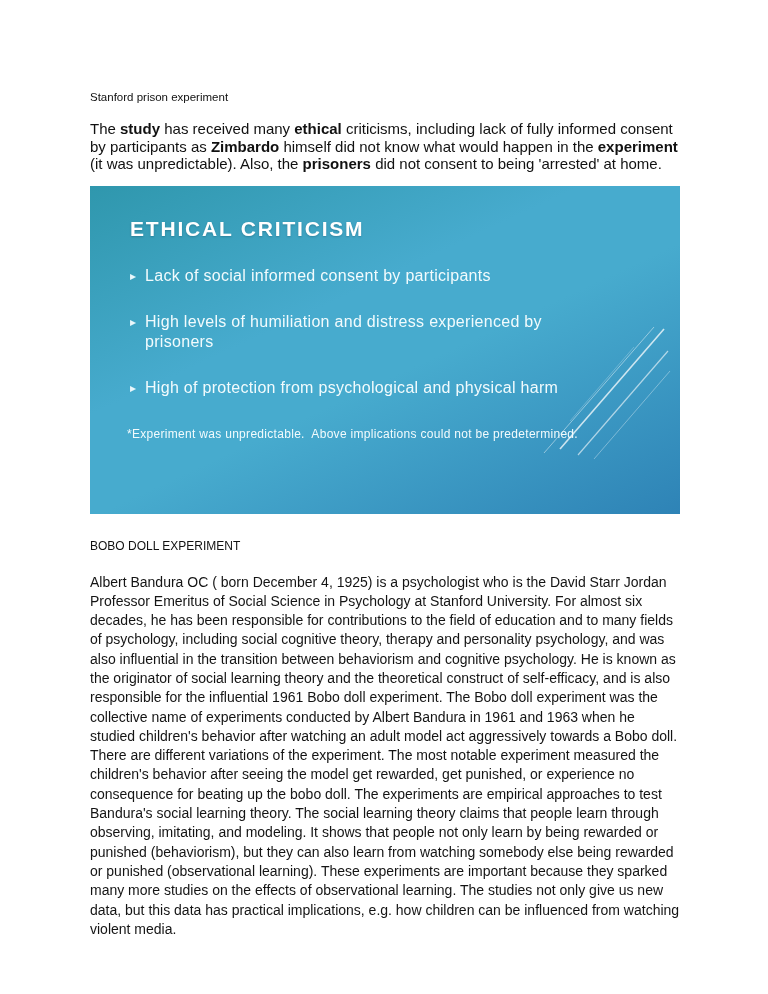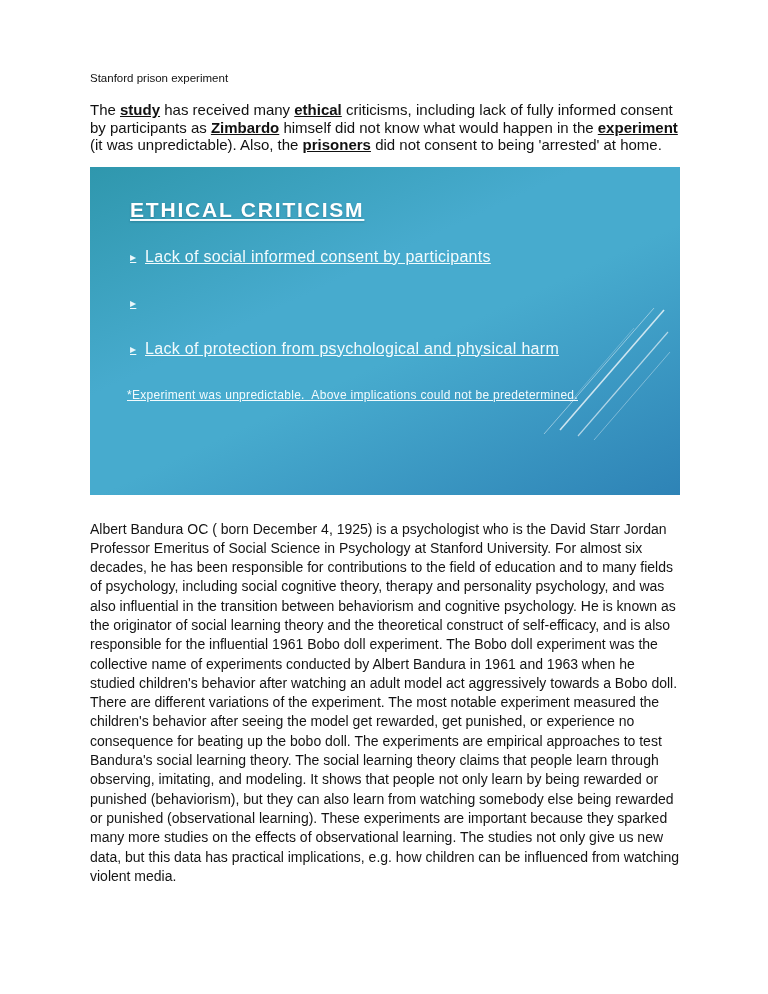--- a/index.html
+++ b/index.html
@@ -8,37 +8,37 @@
     width: 768px;
     height: 994px;
     font-family: "Liberation Sans", sans-serif;
     color: #1a1a1a;
     overflow: hidden;
   }
   .page {
     width: 768px;
     height: 994px;
     background: #ffffff;
-    padding: 72px 88px 0 90px;
+    padding: 91px 88px 0 90px;
   }
   .content { width: 590px; }
 
   .doc-header {
     font-size: 11.5px;
     color: #111111;
     margin-bottom: 17px;
   }
 
   .intro {
     font-size: 15px;
     line-height: 17.5px;
     color: #111111;
     margin-bottom: 13px;
   }
-  .intro strong { font-weight: 700; text-decoration: underline; }
+  .intro strong { font-weight: 700; }
 
   
   .slide {
     position: relative;
     width: 590px;
     height: 328px;
     overflow: hidden;
     color: #f2fbfd;
     margin-bottom: 25px;
   }
@@ -104,44 +104,46 @@
 </head>
 <body>
 
 <div class="page">
   <div class="content">
 
     <div class="doc-header">Stanford prison experiment</div>
 
     <p class="intro"><span>The </span><strong>study</strong><span> has received many </span><strong>ethical</strong><span> criticisms, including lack of fully informed consent by participants as </span><strong>Zimbardo</strong><span> himself did not know what would happen in the </span><strong>experiment</strong><span> (it was unpredictable). Also, the </span><strong>prisoners</strong><span> did not consent to being 'arrested' at home.</span></p>
 
-    <div class="slide" style="background: linear-gradient(155deg, rgb(47, 151, 173) 0%, rgb(71, 171, 206) 38%, rgb(71, 171, 206) 55%, rgb(46, 131, 182) 100%); color: rgb(242, 251, 253); text-decoration: underline;">
+    <div class="slide" style="background: linear-gradient(155deg, rgb(47, 151, 173) 0%, rgb(71, 171, 206) 38%, rgb(71, 171, 206) 55%, rgb(46, 131, 182) 100%); color: rgb(242, 251, 253);">
       <svg class="streaks" width="130" height="140" viewBox="0 0 130 140">
         <line x1="18" y1="128" x2="122" y2="8" stroke="#ffffff" stroke-opacity="0.75" stroke-width="1.6"></line>
         <line x1="2" y1="132" x2="112" y2="6" stroke="#ffffff" stroke-opacity="0.45" stroke-width="1"></line>
         <line x1="36" y1="134" x2="126" y2="30" stroke="#ffffff" stroke-opacity="0.6" stroke-width="1.2"></line>
         <line x1="52" y1="138" x2="128" y2="50" stroke="#ffffff" stroke-opacity="0.35" stroke-width="1"></line>
         <line x1="28" y1="100" x2="92" y2="26" stroke="#ffffff" stroke-opacity="0.3" stroke-width="0.8"></line>
       </svg>
       <div class="slide-inner">
         <div class="slide-title">ETHICAL CRITICISM</div>
         <ul class="slide-bullets">
           <li>
             <span class="bullet-arrow">▸</span>
             <span class="bullet-text">Lack of social informed consent by participants</span>
           </li>
           <li>
             <span class="bullet-arrow">▸</span>
+            <span class="bullet-text">High levels of humiliation and distress experienced by prisoners</span>
           </li>
           <li>
             <span class="bullet-arrow">▸</span>
-            <span class="bullet-text">Lack of protection from psychological and physical harm</span>
+            <span class="bullet-text">High of protection from psychological and physical harm</span>
           </li>
         </ul>
         <div class="slide-footnote">*Experiment was unpredictable.  Above implications could not be predetermined.</div>
       </div>
     </div>
 
+    <div class="section-heading">BOBO DOLL EXPERIMENT</div>
 
     <p class="body-paragraph">Albert Bandura OC ( born December 4, 1925) is a psychologist who is the David Starr Jordan Professor Emeritus of Social Science in Psychology at Stanford University. For almost six decades, he has been responsible for contributions to the field of education and to many fields of psychology, including social cognitive theory, therapy and personality psychology, and was also influential in the transition between behaviorism and cognitive psychology. He is known as the originator of social learning theory and the theoretical construct of self-efficacy, and is also responsible for the influential 1961 Bobo doll experiment. The Bobo doll experiment was the collective name of experiments conducted by Albert Bandura in 1961 and 1963 when he studied children's behavior after watching an adult model act aggressively towards a Bobo doll. There are different variations of the experiment. The most notable experiment measured the children's behavior after seeing the model get rewarded, get punished, or experience no consequence for beating up the bobo doll. The experiments are empirical approaches to test Bandura's social learning theory. The social learning theory claims that people learn through observing, imitating, and modeling. It shows that people not only learn by being rewarded or punished (behaviorism), but they can also learn from watching somebody else being rewarded or punished (observational learning). These experiments are important because they sparked many more studies on the effects of observational learning. The studies not only give us new data, but this data has practical implications, e.g. how children can be influenced from watching violent media.</p>
 
   </div>
 </div>
 
 </body></html>

